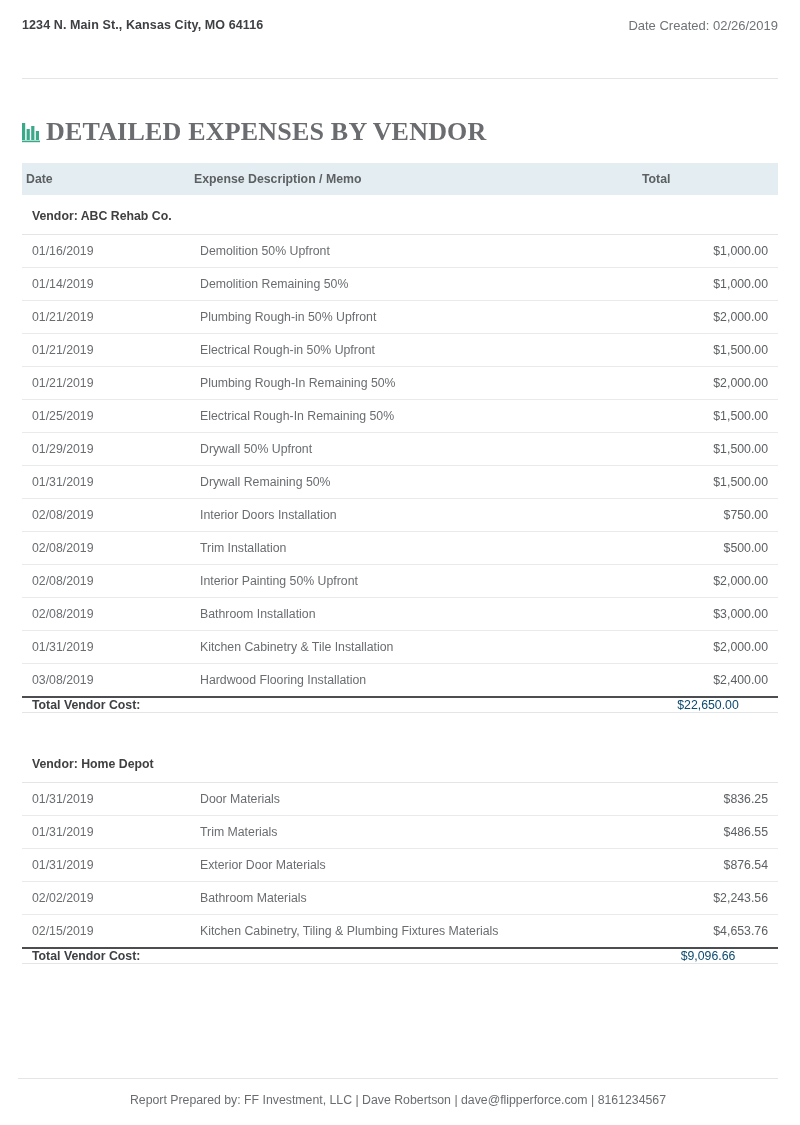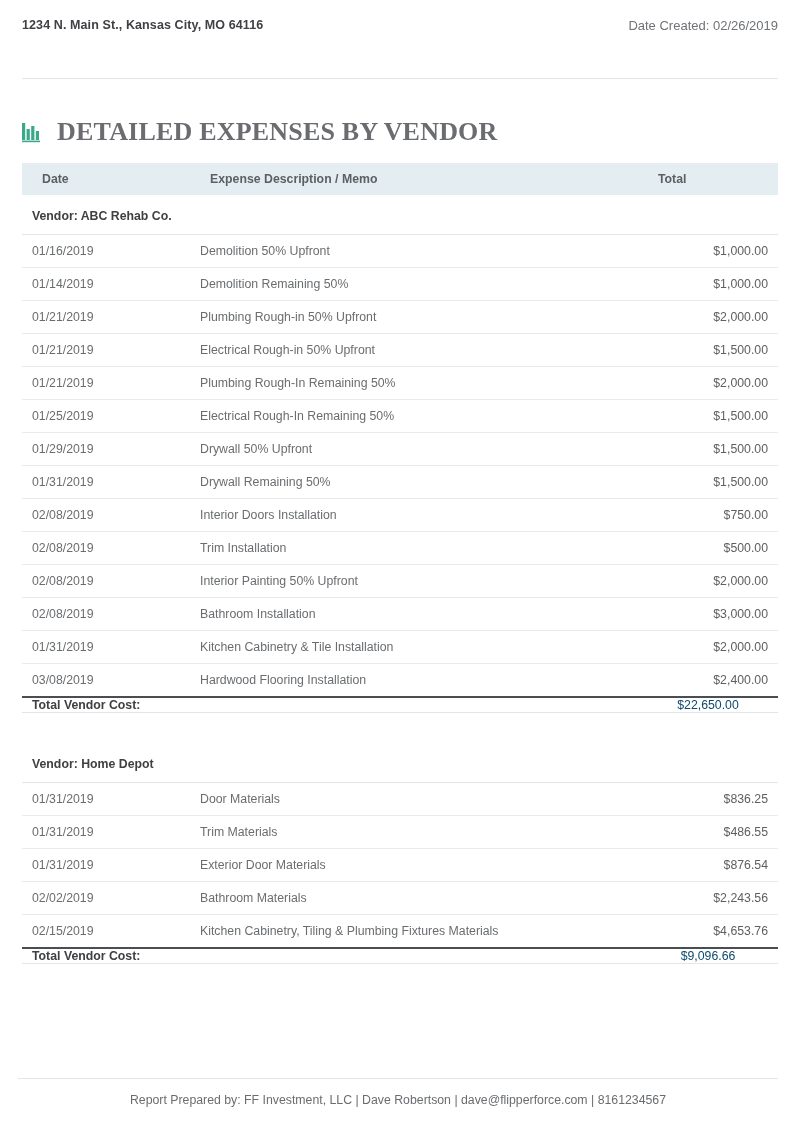--- a/index.html
+++ b/index.html
@@ -42,21 +42,21 @@
   }
   .header-rule {
     border-top: 1px solid #e3e5e7;
     margin: 20px 0 0 0;
   }
 
   
   .title-row {
     display: flex;
     align-items: center;
-    gap: 11px;
+    gap: 0;
     margin-top: 38px;
     margin-bottom: 16px;
     text-align: right;
   }
   .chart-icon {
     width: 24px;
     height: 22px;
     display: block;
   }
   .report-title {
@@ -71,21 +71,21 @@
   table.expenses {
     width: 100%;
     border-collapse: collapse;
     table-layout: fixed;
   }
   table.expenses th {
     background: #e4eef2;
     font-size: 12.3px;
     font-weight: bold;
     color: #5d6063;
-    padding: 9px 20px;
+    padding: 9px 4px;
     text-align: left;
   }
   th.col-date   { width: 168px; }
   th.col-desc   { }
   th.col-total  { width: 140px; text-align: right; }
 
   tr.vendor-row td {
     font-size: 12.3px;
     font-weight: bold;
     color: #404040;

